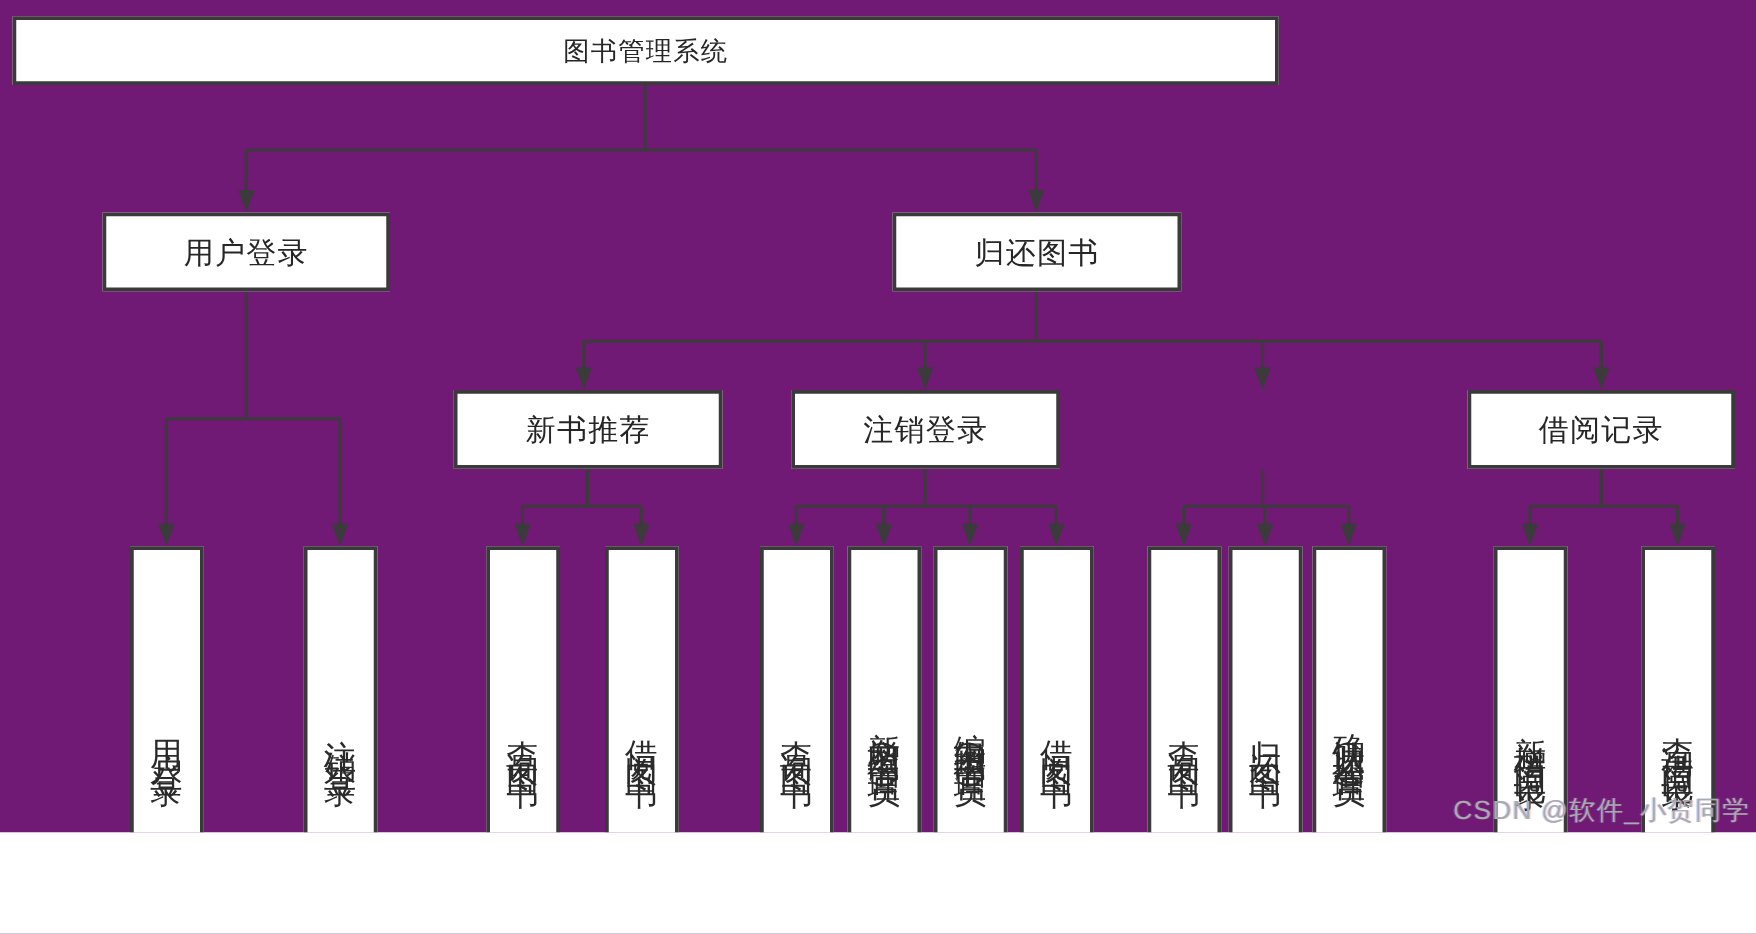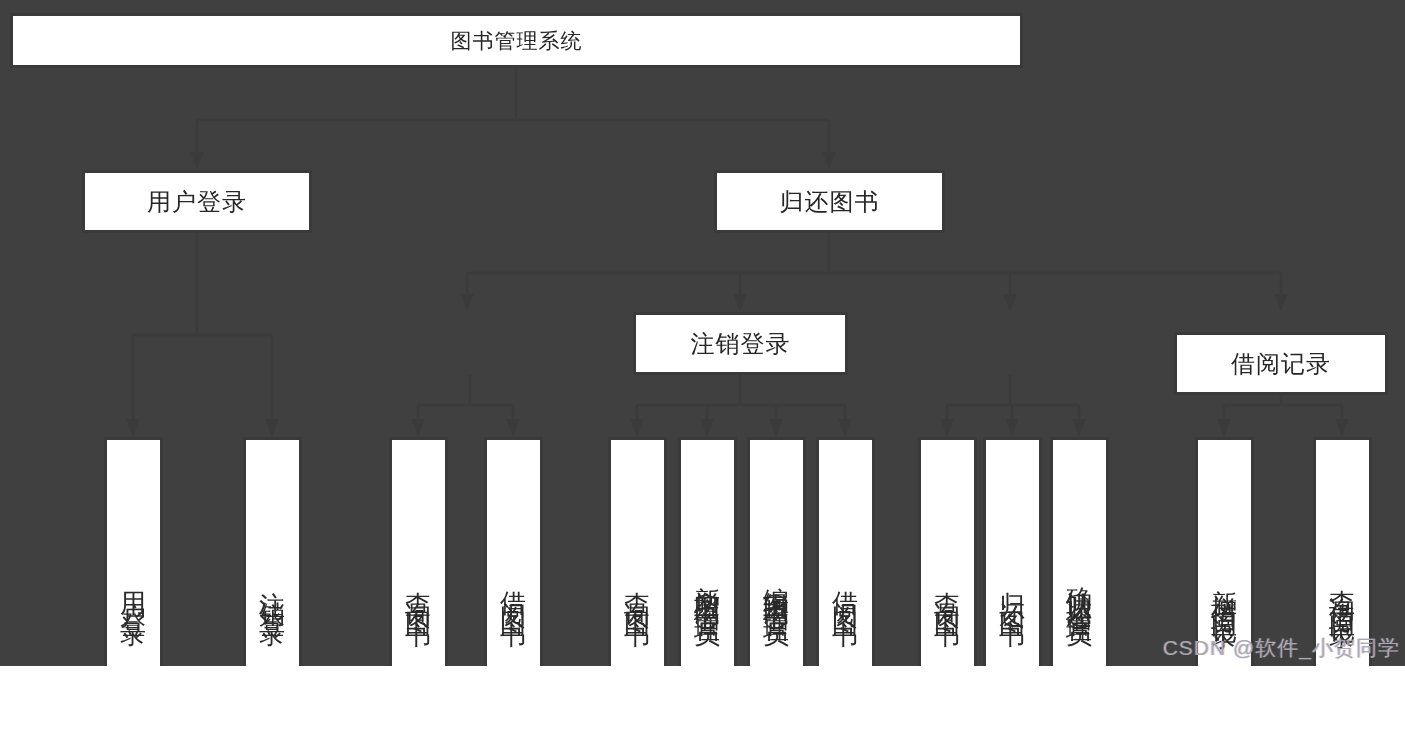--- a/index.html
+++ b/index.html
@@ -1,20 +1,20 @@
 <!DOCTYPE html>
 <html><head>
 <meta charset="utf-8">
 <style>
   html, body { margin: 0; padding: 0; background: #ffffff; }
   .stage {
     position: relative;
     width: 1405px;
     height: 666px;
-    background: #404040;
+    background: #701a75;
     font-family: "Liberation Sans", sans-serif;
     overflow: hidden;
   }
   .connectors {
     position: absolute;
     left: 0; top: 0;
     width: 1405px; height: 747px;
     pointer-events: none;
   }
   .box {
@@ -27,21 +27,21 @@
     justify-content: center;
     color: #262626;
   }
   .hbox { font-size: 24px; letter-spacing: 1px; white-space: nowrap; }
   .n-root { left: 10px; top: 13px; width: 1013px; height: 55px; font-size: 21px; }
   .n-l2-0 { left: 82px;  top: 170px; width: 230px; height: 63px; }
   .n-l2-1 { left: 714px; top: 170px; width: 231px; height: 63px; }
   .n-l3-0 { left: 363px;  top: 312px; width: 215px; height: 63px; }
   .n-l3-1 { left: 633px;  top: 312px; width: 215px; height: 63px; }
   .n-l3-2 { left: 903px;  top: 312px; width: 214px; height: 63px; }
-  .n-l3-3 { left: 1174px; top: 332px; width: 214px; height: 63px; font-family: Liberation Mono, monospace; }
+  .n-l3-3 { left: 1174px; top: 312px; width: 214px; height: 63px; font-family: Liberation Mono, monospace; }
   .leaf { top: 437px; width: 59px; height: 298px; }
   .leaf-0  { left: 104px; }
   .leaf-1  { left: 243px; }
   .leaf-2  { left: 389px; }
   .leaf-3  { left: 484px; }
   .leaf-4  { left: 608px; }
   .leaf-5  { left: 678px; }
   .leaf-6  { left: 747px; }
   .leaf-7  { left: 816px; }
   .leaf-8  { left: 918px; }
@@ -133,20 +133,21 @@
       <polygon points="1217.5,419 1230.5,419 1224,437"></polygon>
       <polygon points="1335.5,419 1348.5,419 1342,437"></polygon>
     </g>
   </svg>
 
   <div class="box hbox n-root">图书管理系统</div>
 
   <div class="box hbox n-l2-0">用户登录</div>
   <div class="box hbox n-l2-1">归还图书</div>
 
+  <div class="box hbox n-l3-0">新书推荐</div>
   <div class="box hbox n-l3-1">注销登录</div>
   <div class="box hbox n-l3-3">借阅记录</div>
 
   <div class="box leaf leaf-0">
     <span class="vtext ls4">用户登录</span>
   </div>
   <div class="box leaf leaf-1">
     <span class="vtext ls4">注销登录</span>
   </div>
 

